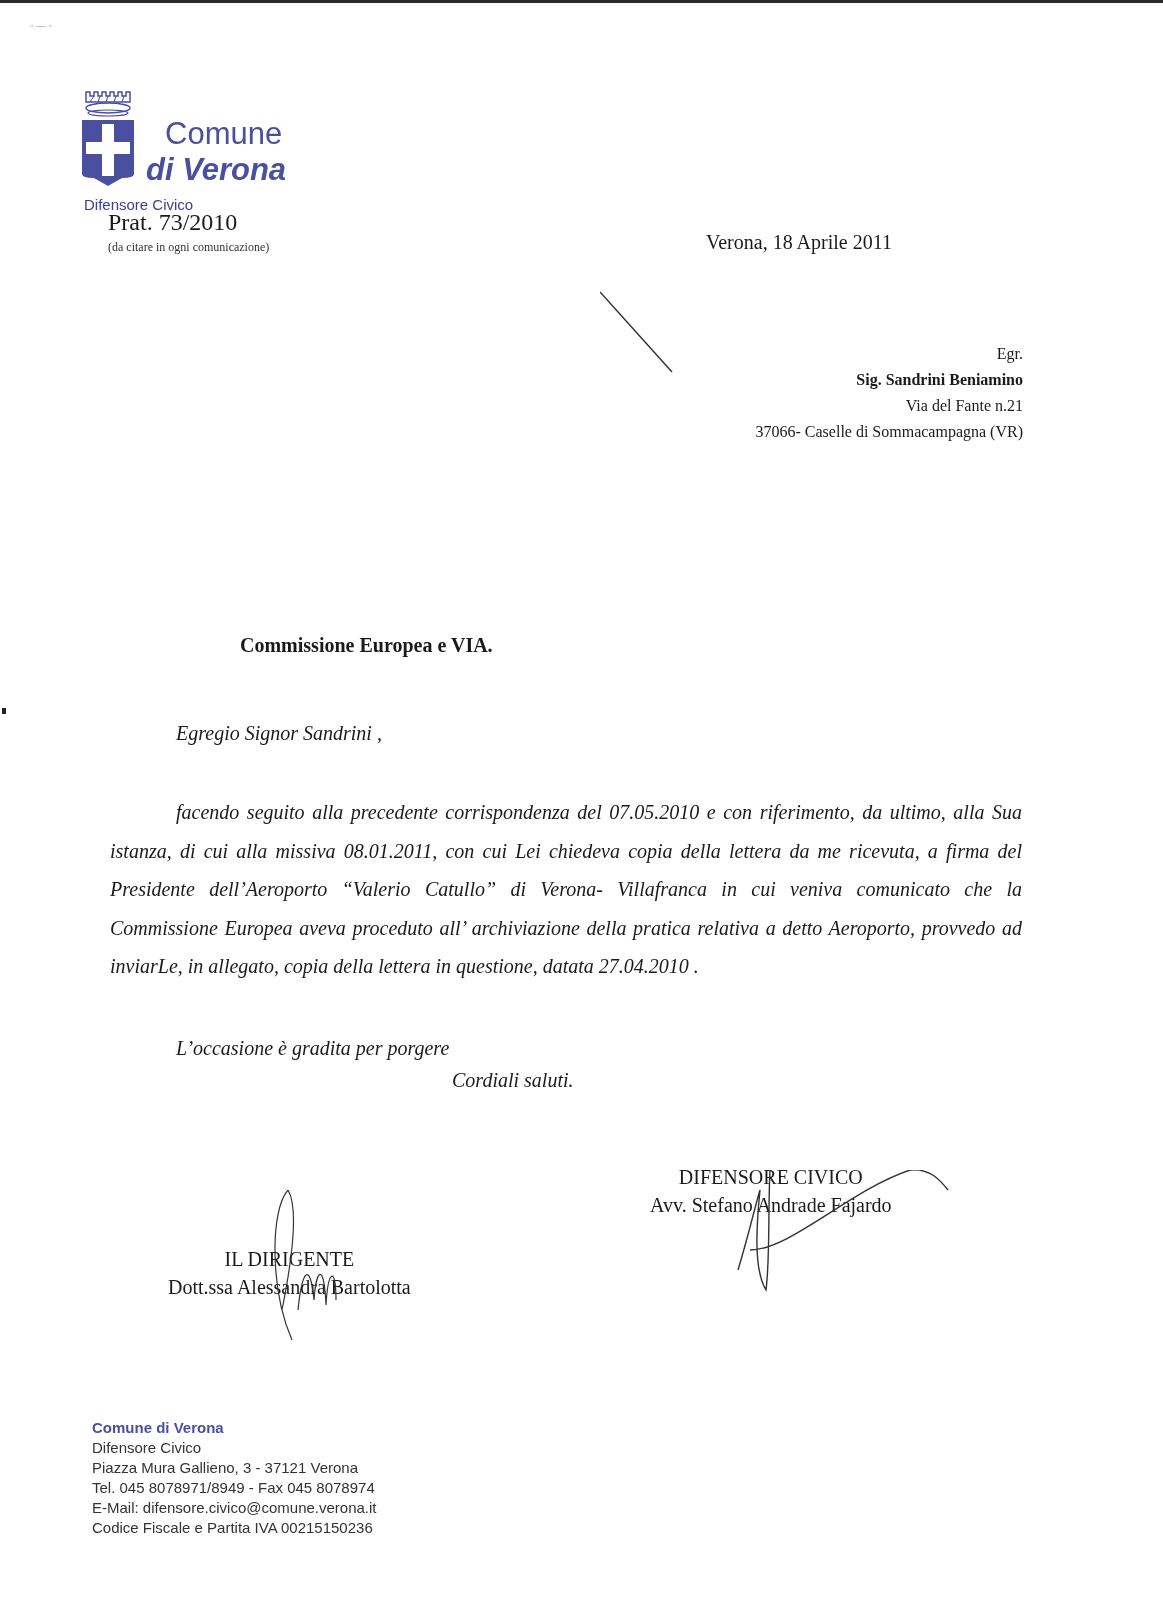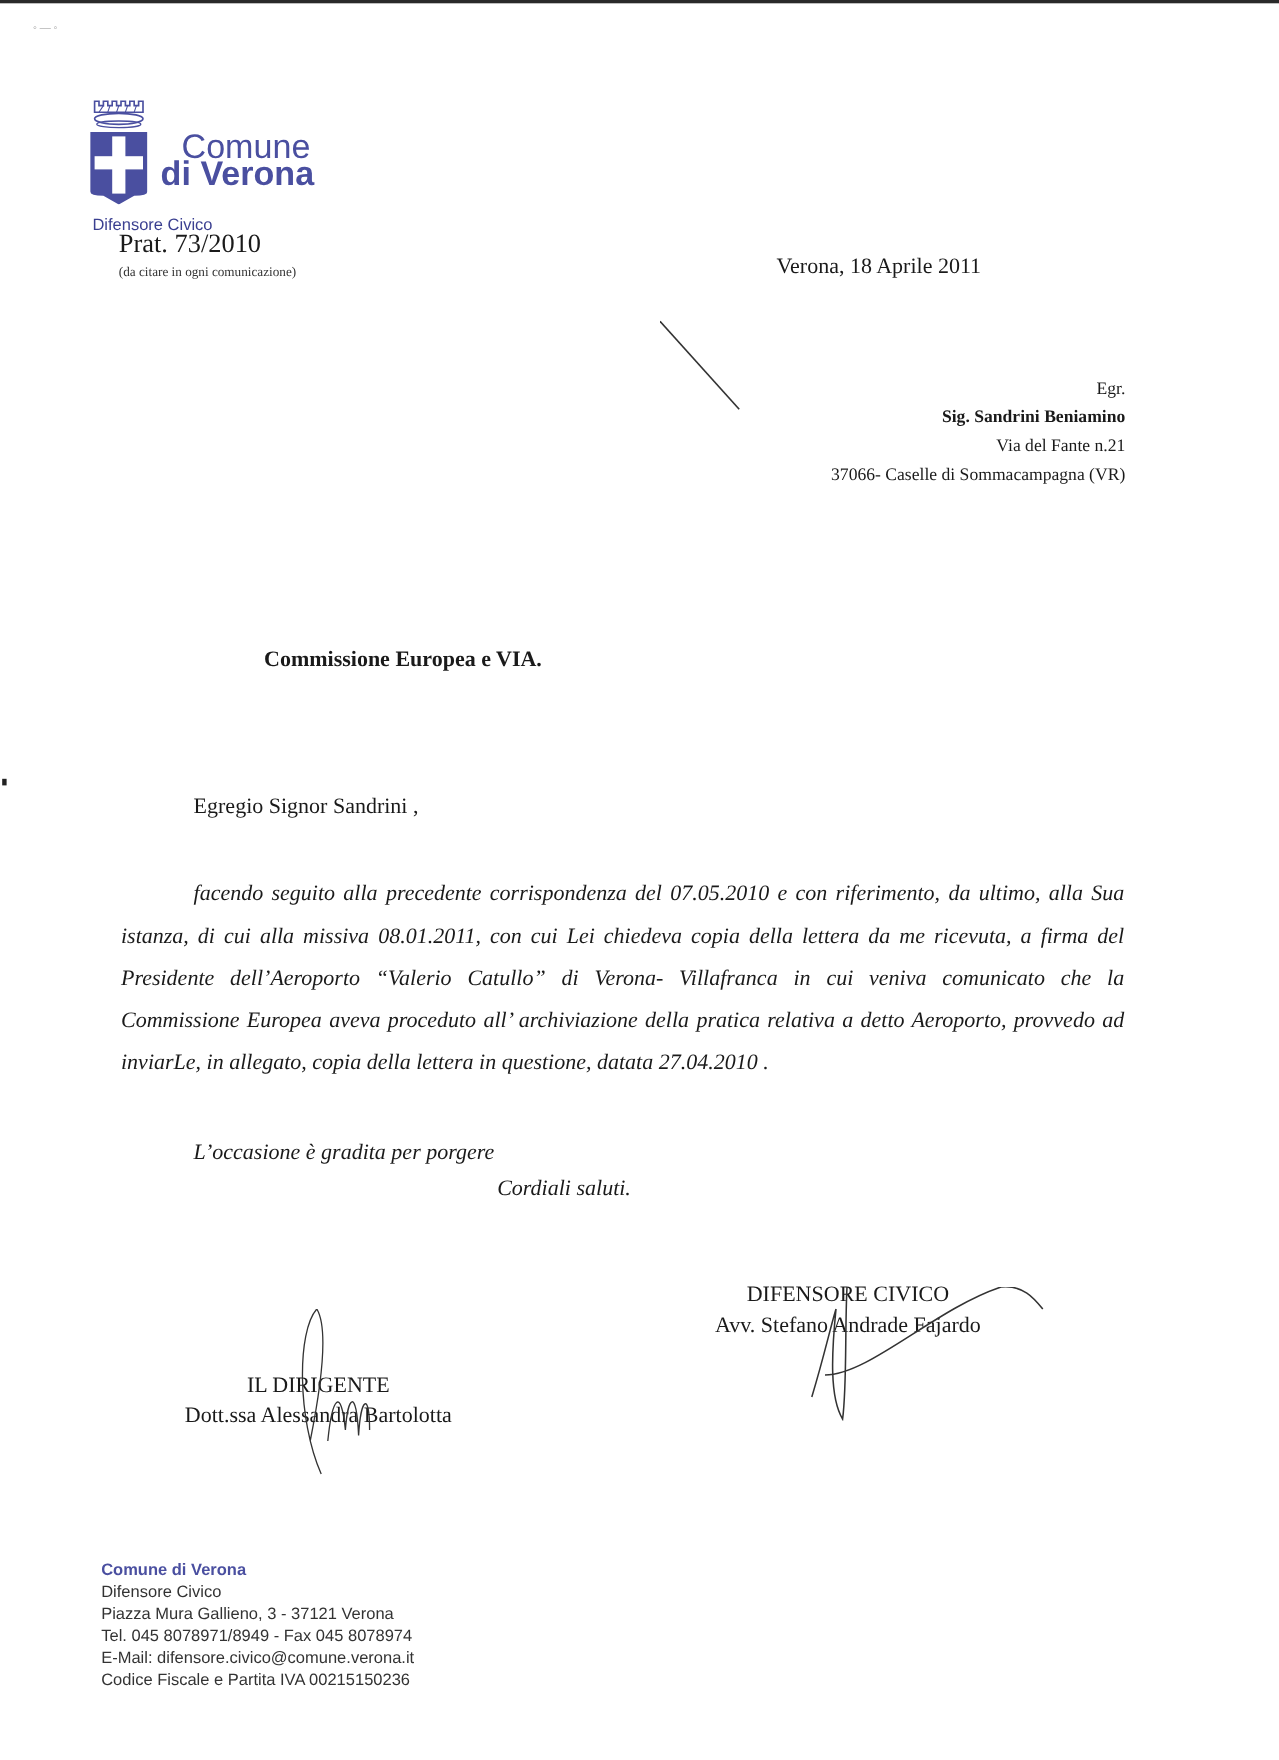--- a/index.html
+++ b/index.html
@@ -3,32 +3,32 @@
   <meta charset="utf-8">
   <style>
     html, body { margin:0; padding:0; }
     body { width:1163px; height:1600px; background:#ffffff; position:relative; overflow:hidden;
            font-family:"Liberation Serif", serif; color:#1a1a1a; }
     .topline { position:absolute; left:0; top:0; width:1163px; height:3px; background:#2a2a2a; }
     .abs { position:absolute; }
     .logo-crown { left:82px; top:86px; width:52px; height:32px; }
     .logo-shield { left:82px; top:120px; width:52px; height:66px; }
     .logo-text1 { left:146px; top:116px; font-family:"Liberation Sans", sans-serif; font-size:31px; color:#4a4fa0;margin-left:19px; }
-    .logo-text2 { left:146px; top:140px; font-family:"Liberation Sans", sans-serif; font-size:31px; font-weight:bold; color:#4a4fa0; }
+    .logo-text2 { left:146px; top:152px; font-family:"Liberation Sans", sans-serif; font-size:31px; font-weight:bold; color:#4a4fa0;font-style:italic; }
     .office { left:84px; top:196px; font-family:"Liberation Sans", sans-serif; font-size:15px; color:#3a3f90; }
     .prat { left:108px; top:209px; font-size:24px; }
     .prat-note { left:108px; top:240px; font-size:12px; color:#333; }
     .date { left:706px; top:231px; font-size:20px; }
     .slash { left:600px; top:290px; width:90px; height:90px; }
     .recipient { right:140px; top:341px; font-size:16px; text-align:right; line-height:26px; }
     .recipient .name { font-weight:bold; }
     .subject { left:110px; top:584px; font-size:20px; font-weight:bold; line-height:30px; }
     .subject .label { display:inline-block; width:130px; }
-    .subject .line2 { padding-left:130px; }
-    .salutation { left:176px; top:722px; font-size:20px; }
+    .subject .line2 { padding-left:130px;margin-top:46px; }
+    .salutation { left:176px; top:722px; font-size:20px; font-style:italic; }
     .body { left:110px; top:793px; width:912px; font-size:20px; font-style:italic; line-height:38.5px; text-align:justify; text-indent:66px; }
     .closing1 { left:176px; top:1037px; font-size:20px; font-style:italic; }
     .closing2 { left:452px; top:1069px; font-size:20px; font-style:italic; }
     .sig-right { left:650px; top:1163px; font-size:20px; text-align:center; line-height:28px; }
     .sig-left { left:168px; top:1245px; font-size:20px; text-align:center; line-height:28px; }
     .scribble1 { left:240px; top:1190px; width:140px; height:170px; }
     .scribble2 { left:730px; top:1170px; width:240px; height:150px; }
     .footer { left:92px; top:1418px; font-family:"Liberation Sans", sans-serif; font-size:15px; line-height:20px; color:#333; }
     .footer .org { color:#4a4fa0; font-weight:bold; }
     .margin-mark { left:2px; top:708px; width:4px; height:6px; background:#222; }

